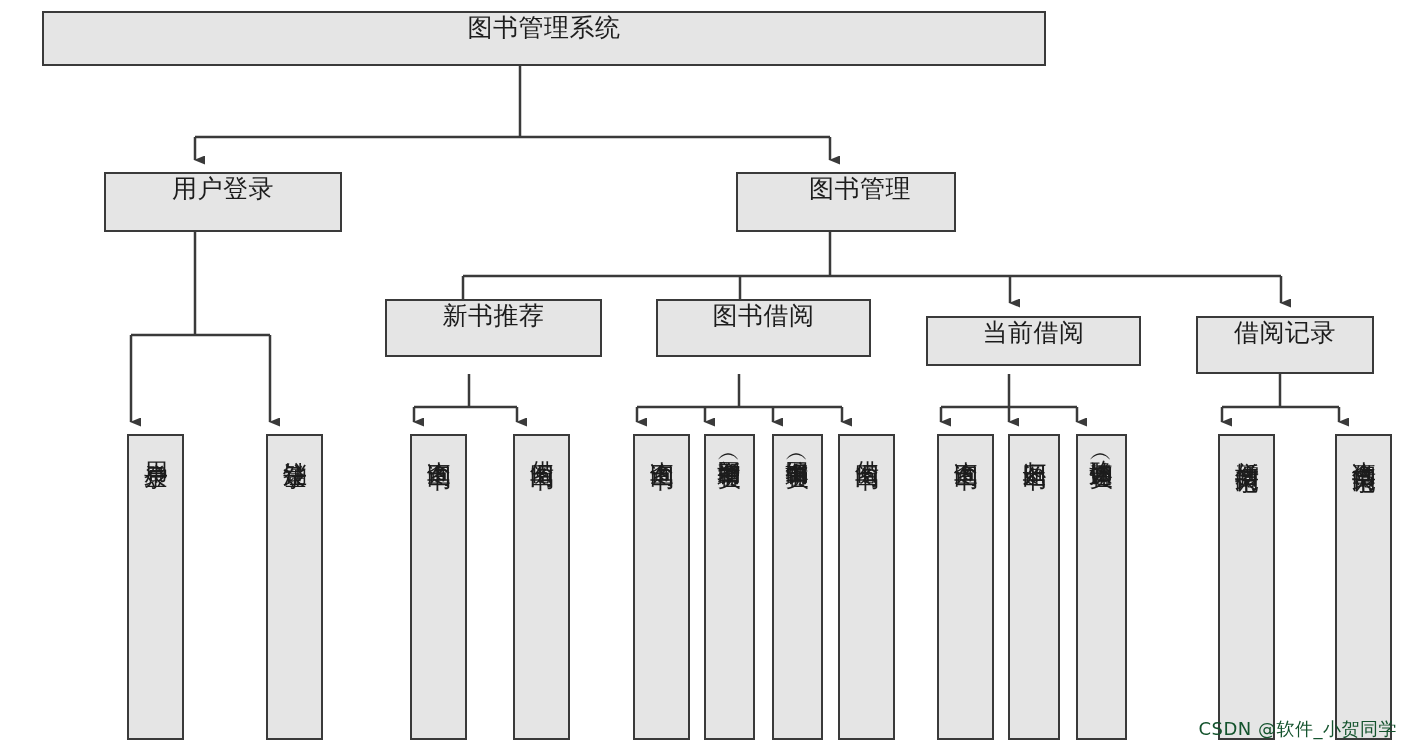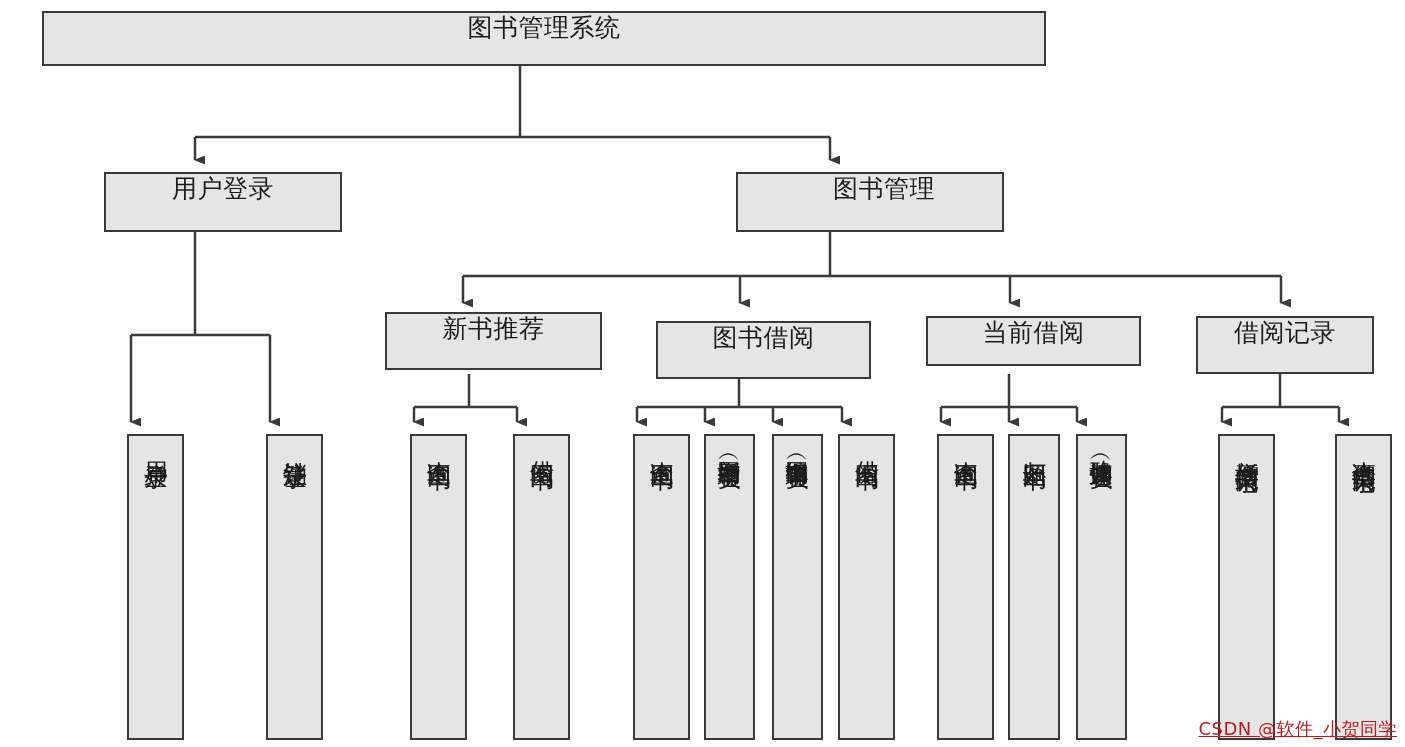--- a/index.html
+++ b/index.html
@@ -65,25 +65,24 @@
   }
   .node.vertical.narrow .node-label {
     font-size: 23px;
     letter-spacing: 1px;
   }
   #watermark {
     position: absolute;
     right: 8px;
     bottom: 6px;
     font-size: 18px;
-    color: #b91c1c;
+    color: #14532d;
     letter-spacing: 0.5px;
     white-space: nowrap;
     pointer-events: none;
-    text-decoration: underline;
   }
 </style>
 </head>
 <body>
 
 <div id="diagram-root">
 
   <svg id="connectors" viewBox="0 0 1405 747" width="1405" height="747" xmlns="http://www.w3.org/2000/svg">
     <defs>
       <marker id="arrowhead" markerWidth="9" markerHeight="11" refX="4.5" refY="10" orient="auto" markerUnits="userSpaceOnUse">
@@ -134,28 +133,28 @@
     </g>
   </svg>
 
   <div class="node horizontal root" style="left:18px; top:11px; width:1004px; height:55px;">
     <span class="node-label">图书管理系统</span>
   </div>
 
   <div class="node horizontal" style="left:80px; top:172px; width:238px; height:60px;">
     <span class="node-label">用户登录</span>
   </div>
-  <div class="node horizontal" style="left:712px; top:172px; width:268px; height:60px;padding-left:28px;">
+  <div class="node horizontal" style="left:712px; top:172px; width:220px; height:60px;padding-left:28px;">
     <span class="node-label">图书管理</span>
   </div>
 
-  <div class="node horizontal" style="left:361px; top:312px; width:217px; height:58px;">
+  <div class="node horizontal" style="left:361px; top:299px; width:217px; height:58px;">
     <span class="node-label">新书推荐</span>
   </div>
-  <div class="node horizontal" style="left:632px; top:321px; width:215px; height:58px;">
+  <div class="node horizontal" style="left:632px; top:299px; width:215px; height:58px;">
     <span class="node-label">图书借阅</span>
   </div>
   <div class="node horizontal" style="left:902px; top:316px; width:215px; height:50px;">
     <span class="node-label">当前借阅</span>
   </div>
   <div class="node horizontal" style="left:1172px; top:316px; width:178px; height:58px;">
     <span class="node-label">借阅记录</span>
   </div>
 
   <div class="node vertical" style="left:103px; top:434px; width:57px; height:306px;">

